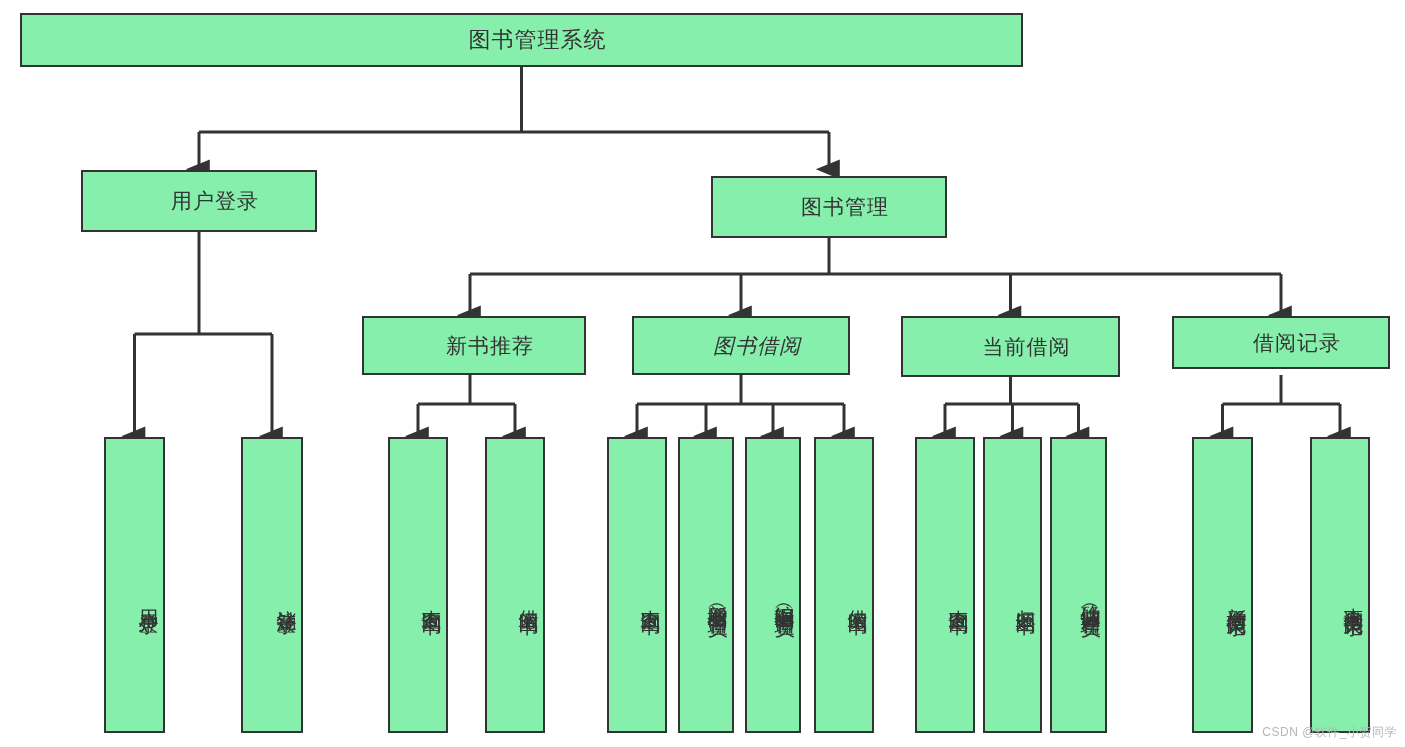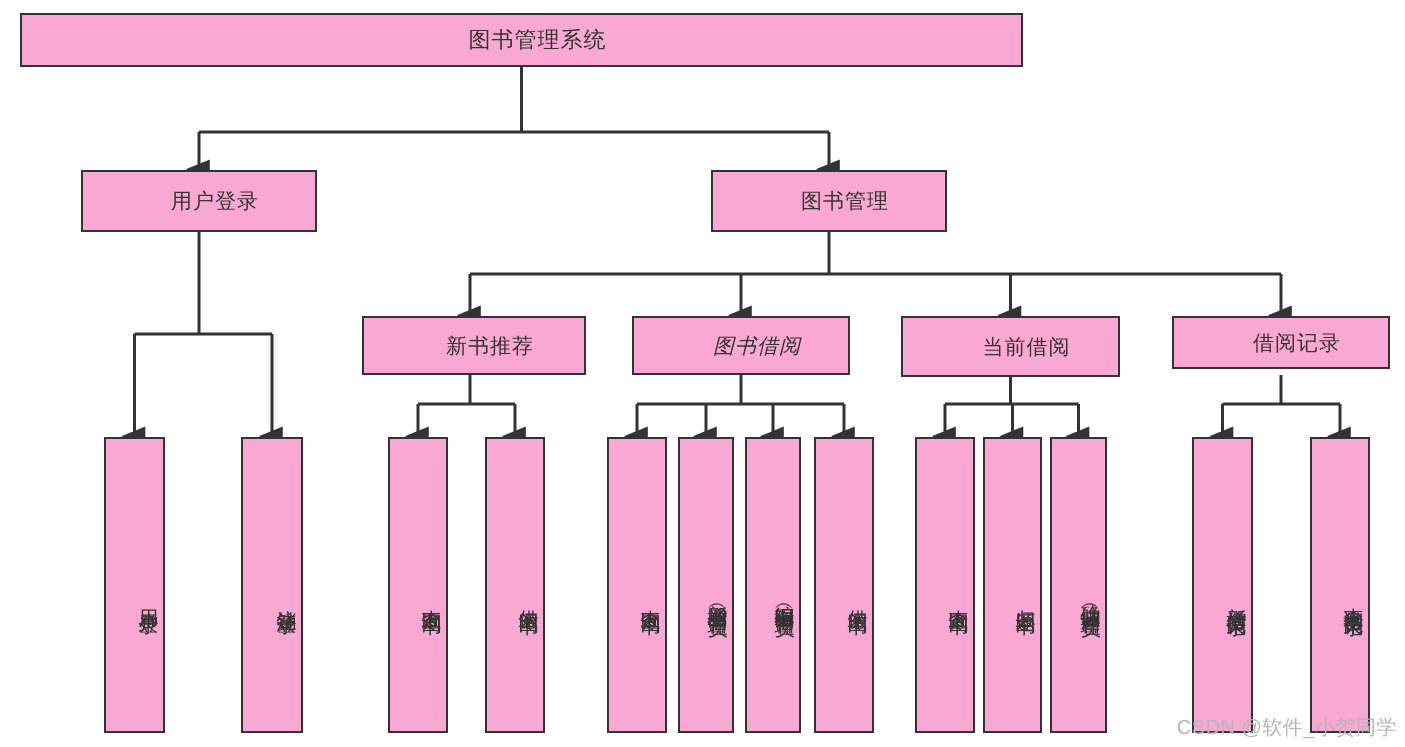--- a/index.html
+++ b/index.html
@@ -21,21 +21,21 @@
     position: absolute;
     left: 0;
     top: 0;
     width: 1405px;
     height: 747px;
     pointer-events: none;
   }
   .node {
     position: absolute;
     box-sizing: border-box;
-    background: #f9a8d4;
+    background: #86efac;
     border: 2px solid #333333;
     display: flex;
     align-items: center;
     justify-content: center;
     color: #333333;
     text-align: center;
     padding-left: 32px;
   }
   .node.horiz {
     font-size: 21px;
@@ -55,21 +55,21 @@
     justify-content: center;
   }
   .node .label {
     display: block;
     white-space: nowrap;
   }
   .watermark {
     position: absolute;
     right: 8px;
     bottom: 6px;
-    font-size: 20px;
+    font-size: 12px;
     color: #b6b6b6;
     letter-spacing: 0.5px;
     white-space: nowrap;
   }
 </style>
 </head>
 <body>
 
 <div id="canvas">
 
@@ -116,21 +116,21 @@
       </g>
   </svg>
 
   <div id="node-layer">
       <div class="node horiz root" style="left: 20px; top: 13px; width: 1003px; height: 54px;">
         <span class="label">图书管理系统</span>
       </div>
       <div class="node horiz" style="left: 81px; top: 170px; width: 236px; height: 62px;">
         <span class="label">用户登录</span>
       </div>
-      <div class="node horiz" style="left: 711px; top: 170px; width: 236px; height: 62px;">
+      <div class="node horiz" style="left: 711px; top: 176px; width: 236px; height: 62px;">
         <span class="label">图书管理</span>
       </div>
       <div class="node horiz" style="left: 362px; top: 316px; width: 224px; height: 59px;">
         <span class="label">新书推荐</span>
       </div>
       <div class="node horiz" style="left: 632px; top: 316px; width: 218px; height: 59px; font-style: italic;">
         <span class="label">图书借阅</span>
       </div>
       <div class="node horiz" style="left: 901px; top: 316px; width: 219px; height: 61px;">
         <span class="label">当前借阅</span>

